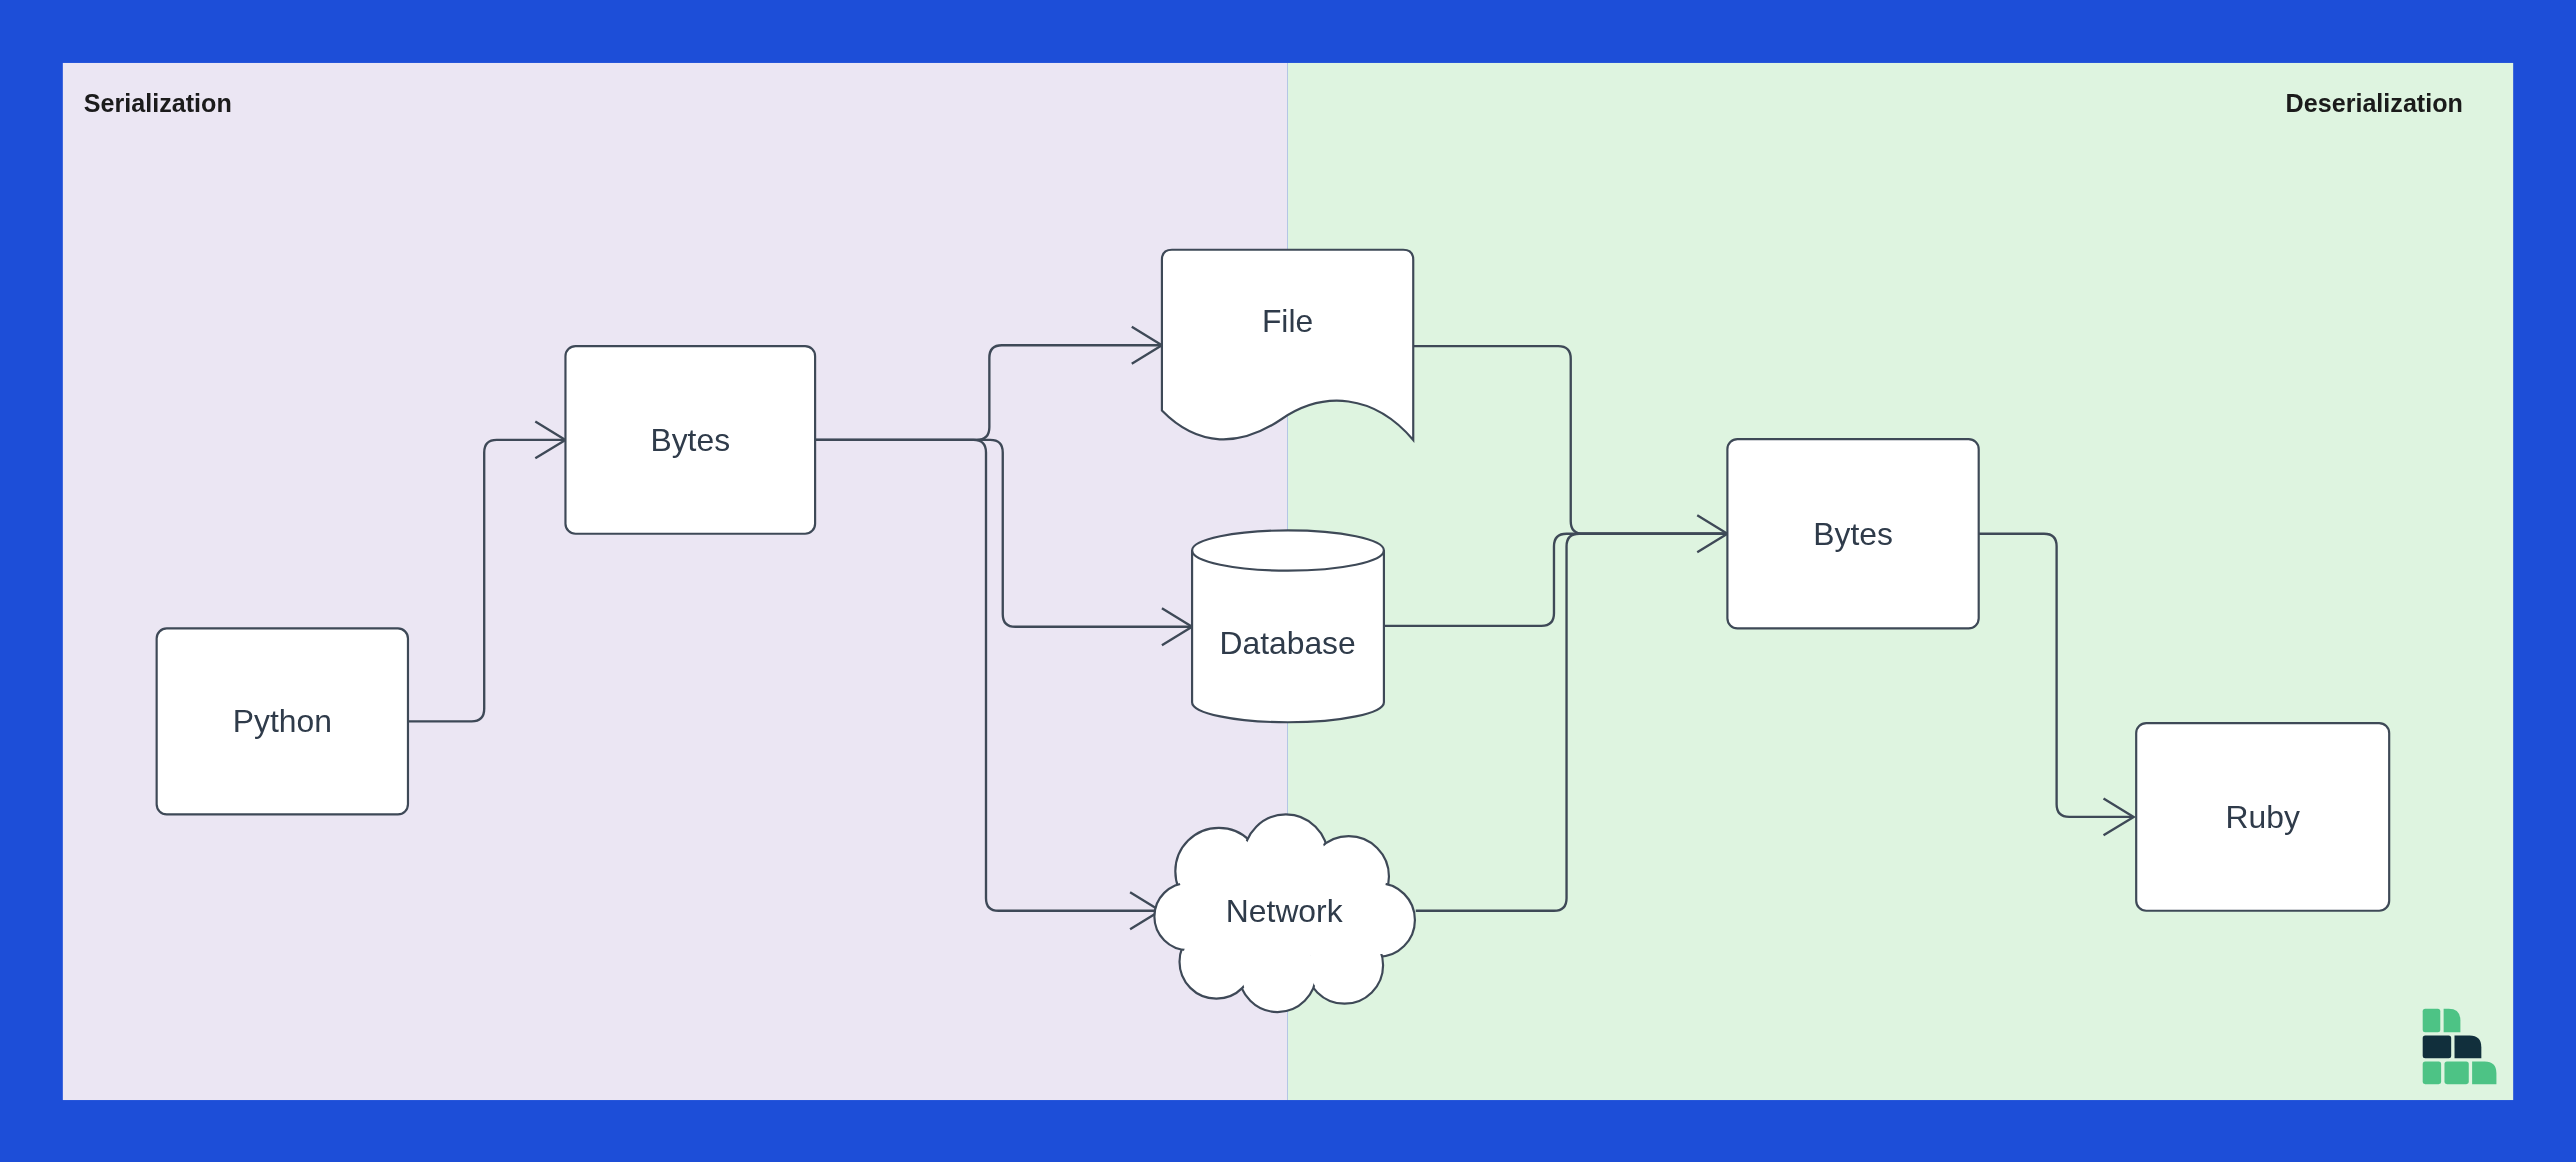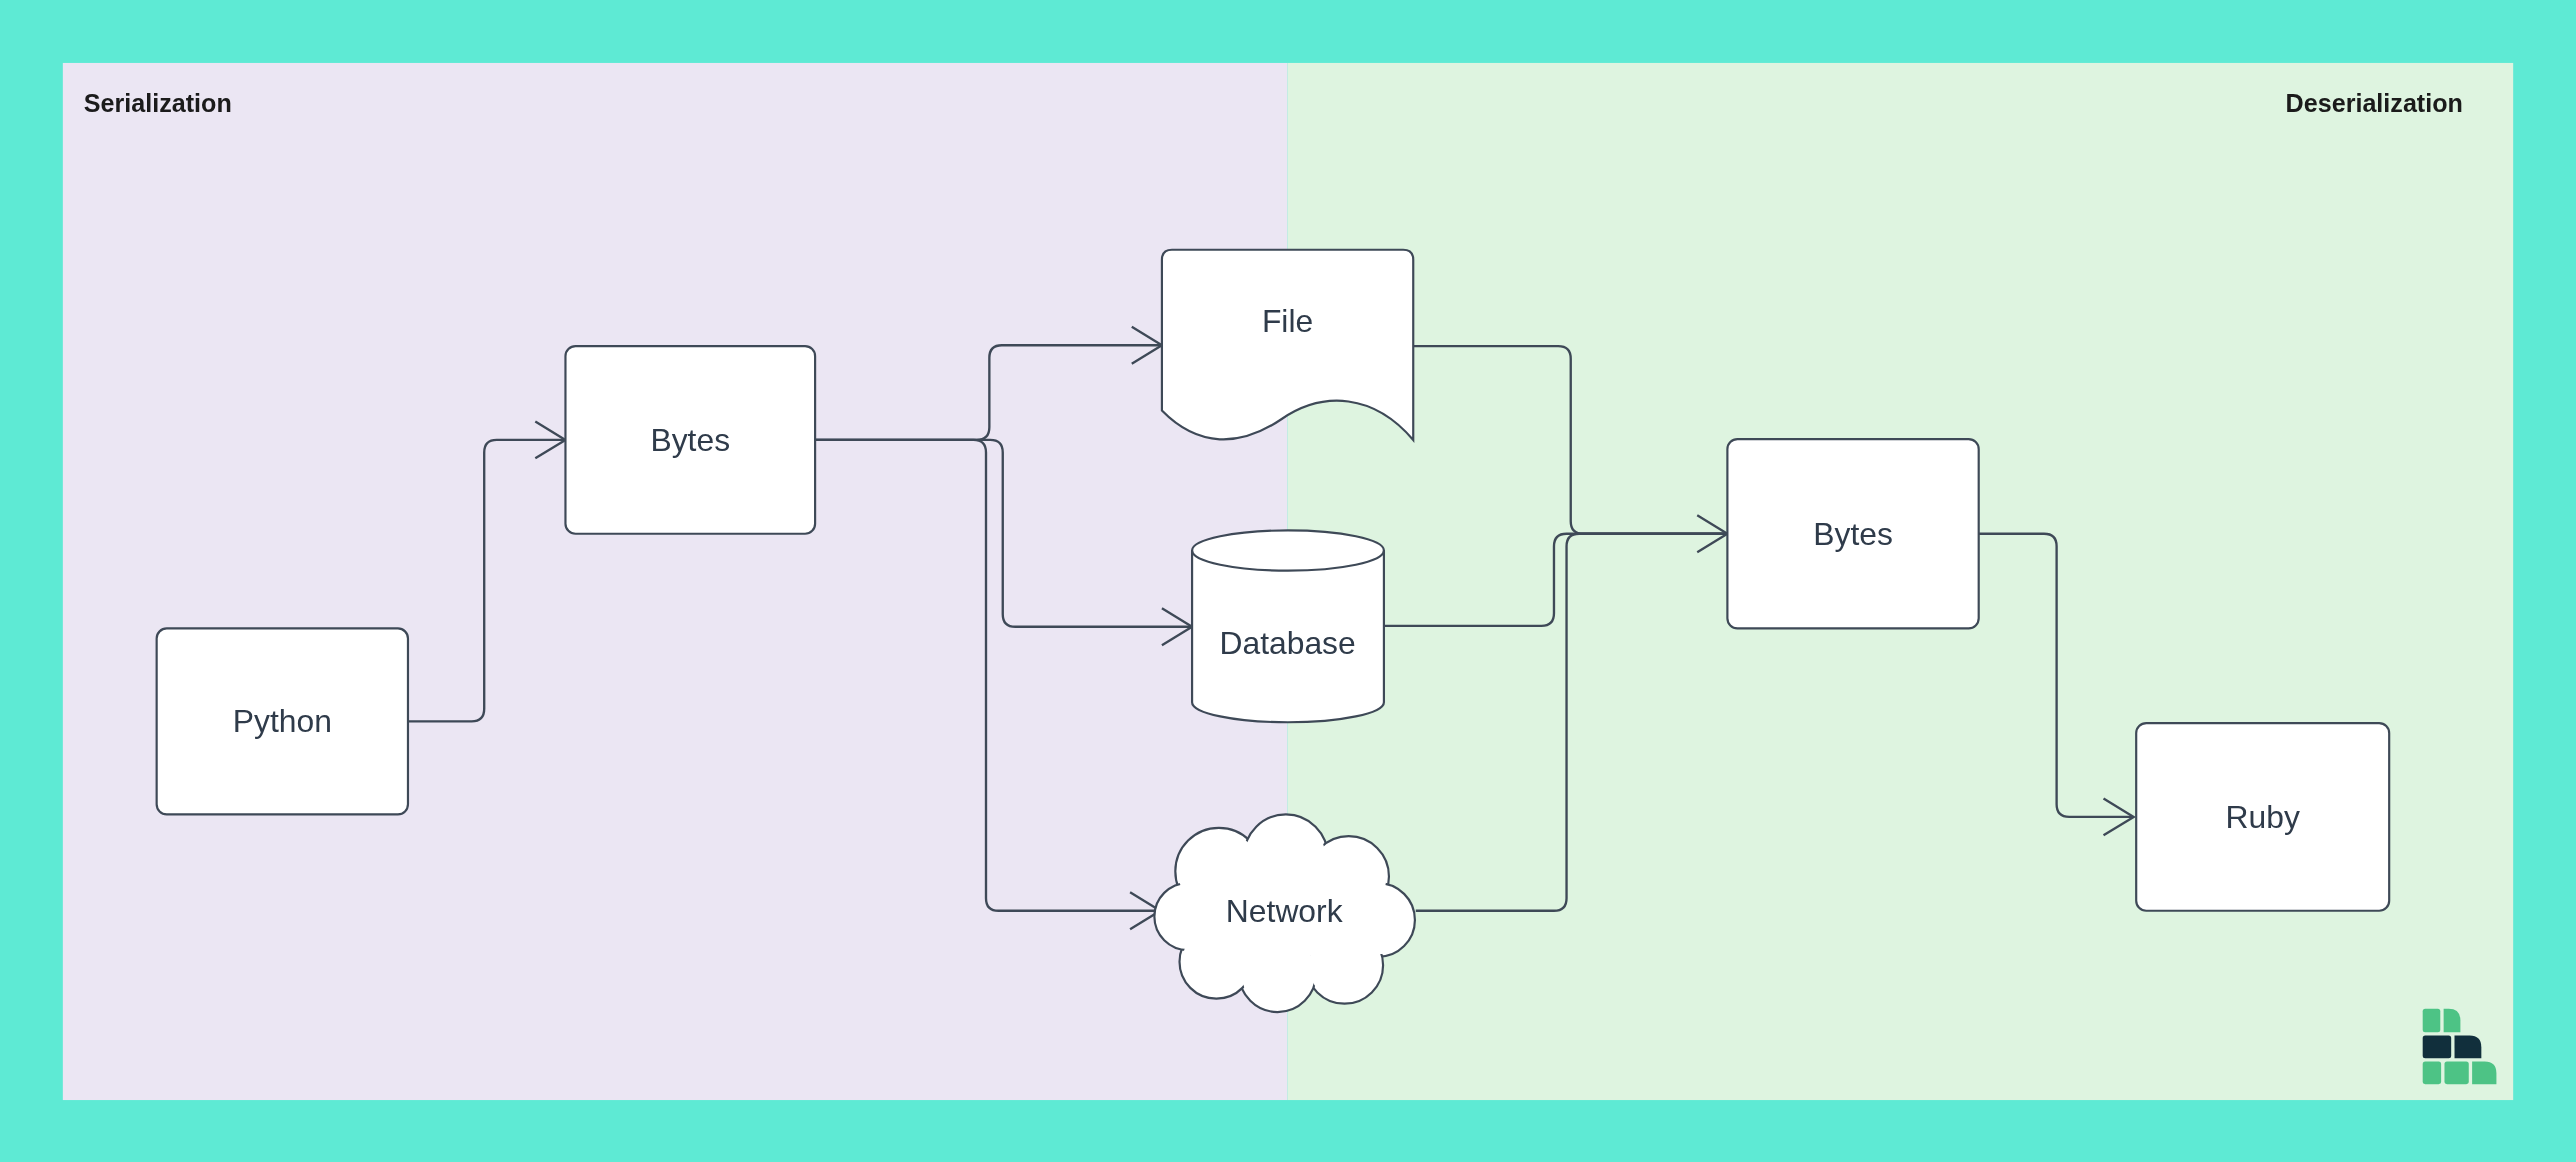--- a/index.html
+++ b/index.html
@@ -7,21 +7,21 @@
     padding: 0;
     background: #ffffff;
     width: 2576px;
     height: 1163px;
     font-family: "Liberation Sans", sans-serif;
   }
   #stage {
     position: relative;
     width: 2576px;
     height: 1163px;
-    background: #5eead4;
+    background: #1d4ed8;
     overflow: hidden;
   }
   svg { display: block; }
   .node-shape {
     fill: #ffffff;
     stroke: #3e4957;
     stroke-width: 2.6;
   }
   .edge {
     fill: none;

